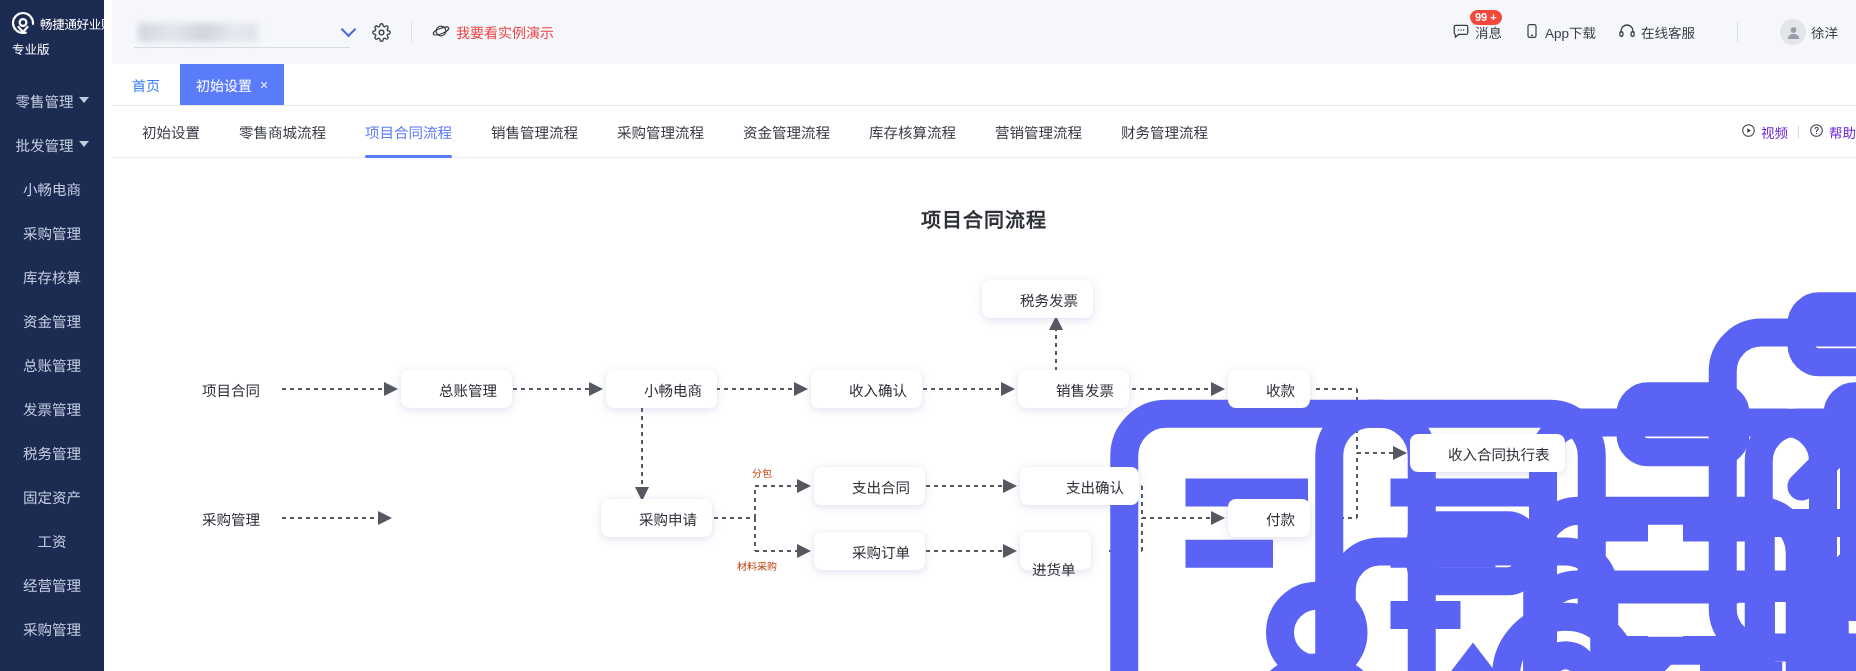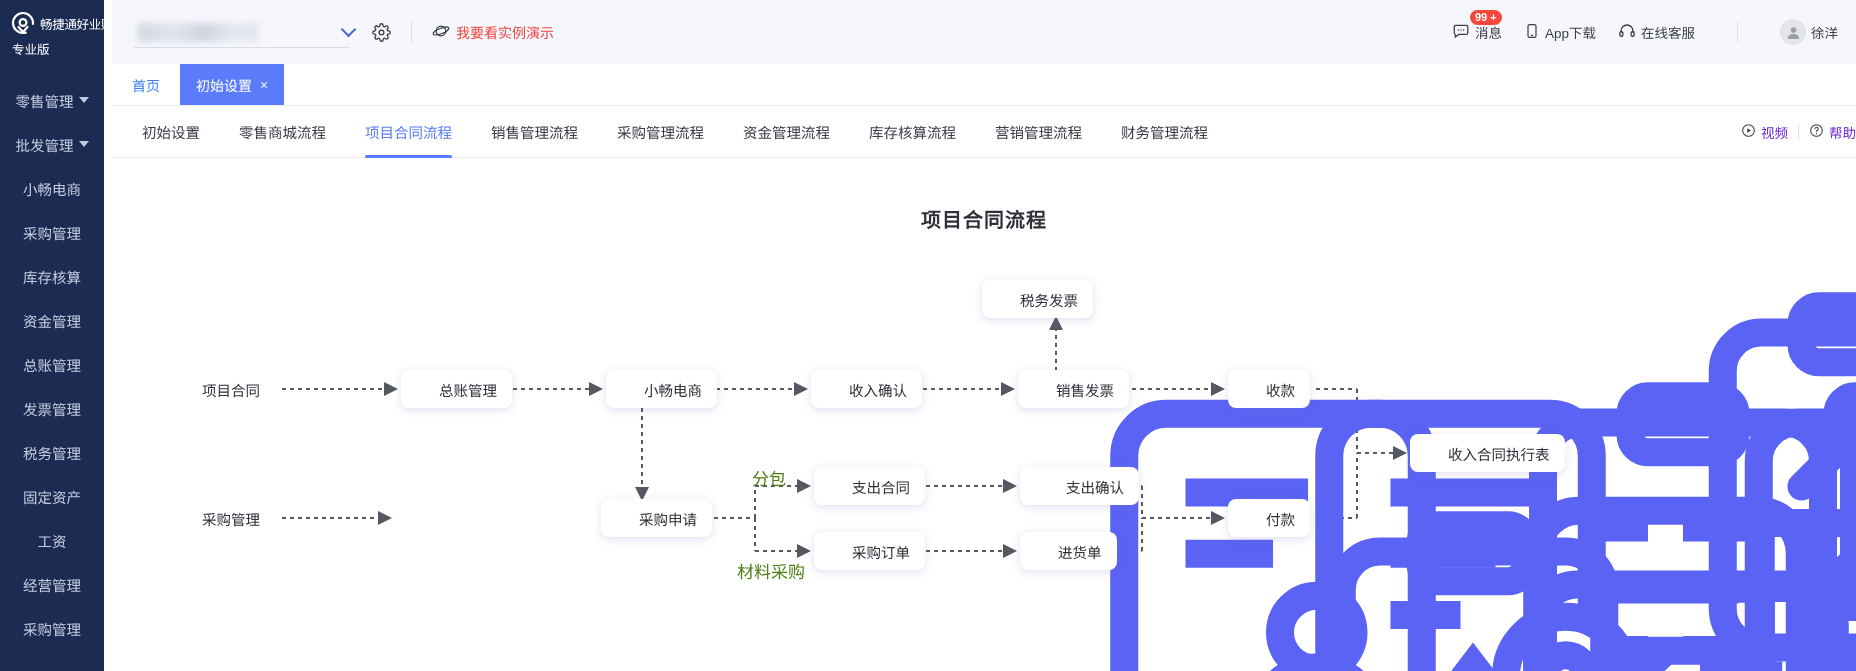--- a/index.html
+++ b/index.html
@@ -273,22 +273,22 @@
     padding: 0 15px 0 12px;
     font-size: 14.5px;
     color: #2f3139;
     white-space: nowrap;
     cursor: pointer;
     z-index: 4;
   }
   .node .ic { width:18px; height:18px; flex:0 0 18px; display:flex; align-items:center; justify-content:center; }
   .edge-label {
     position: absolute;
-    font-size: 17px;
-    color: #4d7c0f;
+    font-size: 10px;
+    color: #c2410c;
     white-space: nowrap;
   }
 </style>
 </head>
 <body>
 
 <div id="app">
 
   <aside class="sidebar">
     <div class="brand">
@@ -687,21 +687,21 @@
             <path d="M6.8 8 L8.2 9.4 L10.6 7" stroke-linecap="round" stroke-linejoin="round"></path>
             <path d="M6.8 13 L8.2 14.4 L10.6 12" stroke-linecap="round" stroke-linejoin="round"></path>
             <line x1="12.8" y1="8.2" x2="17.5" y2="8.2"></line>
             <line x1="12.8" y1="13.2" x2="17.5" y2="13.2"></line>
             <line x1="6.8" y1="17.6" x2="17.5" y2="17.6"></line>
           </svg>
         </span>
         <span>采购订单</span>
       </div>
 
-      <div class="node" style="left:908px; top:286px;">
+      <div class="node" style="left:908px; top:286px;flex-direction:column;">
         <span class="ic">
           <svg width="18" height="18" viewBox="0 0 24 24" fill="none" stroke="#5b63f5" stroke-width="1.6">
             <path d="M4.5 3.2h15v13.3H4.5z"></path>
             <line x1="7.5" y1="7.5" x2="16" y2="7.5"></line>
               <line x1="7.5" y1="11" x2="13.5" y2="11"></line>
             <path d="M16.5 19.5 h-6.5 M12.8 17 l-2.6 2.5 l2.6 2.5" stroke-linecap="round" stroke-linejoin="round"></path>
           </svg>
         </span>
         <span>进货单</span>
       </div>

